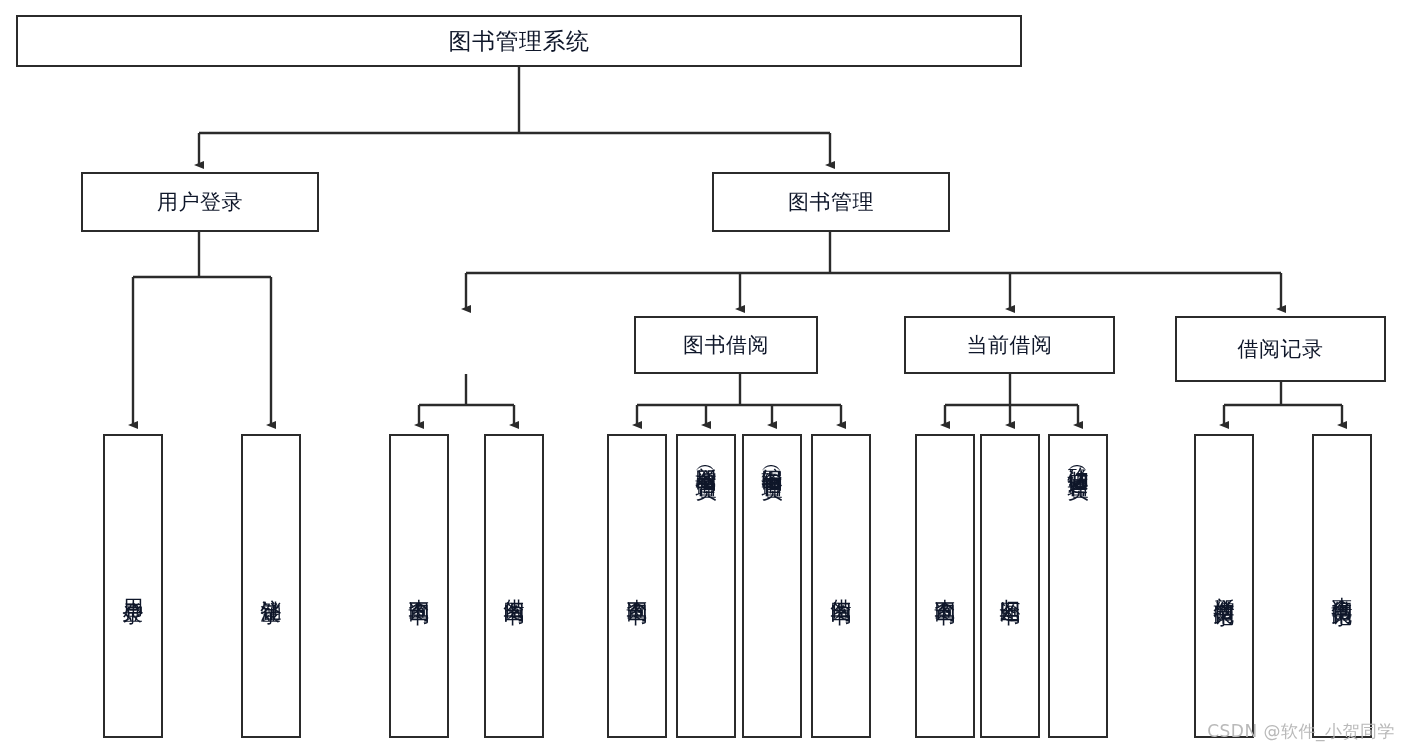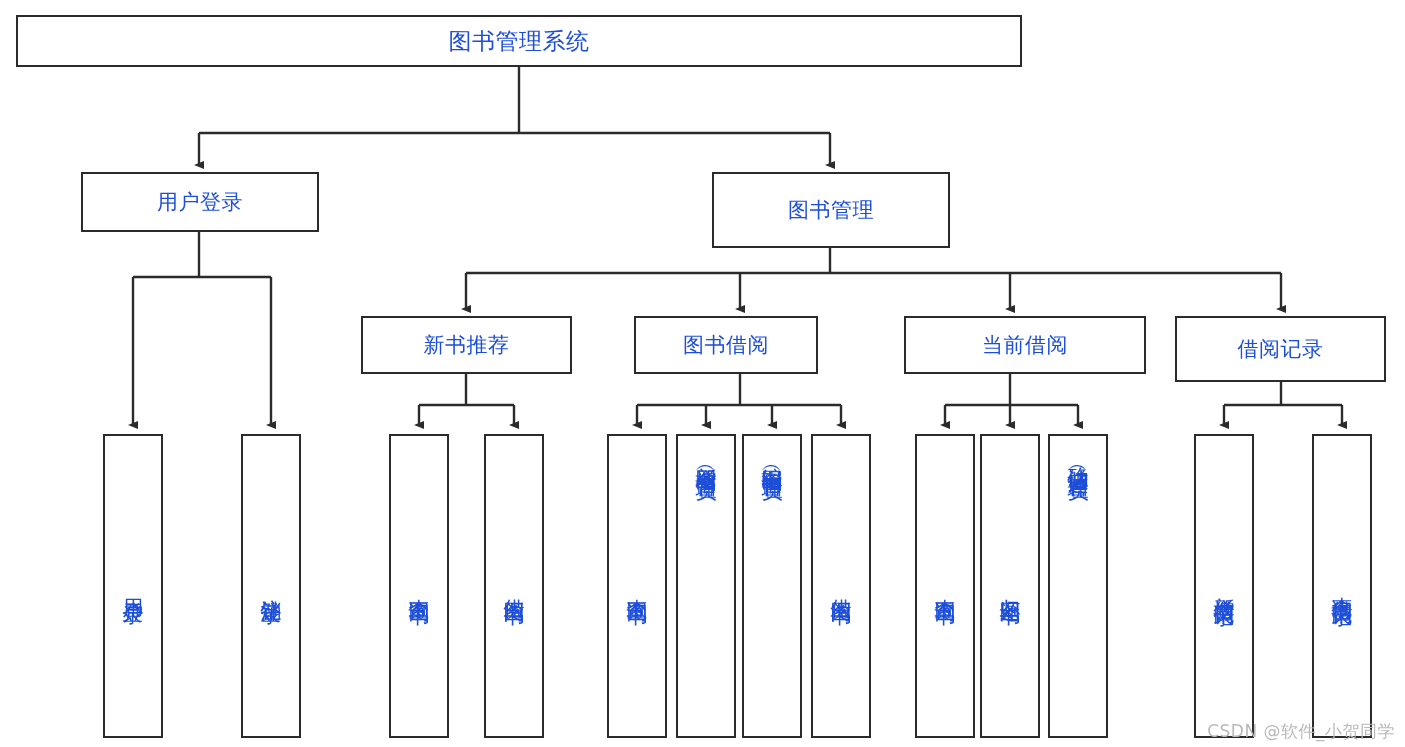--- a/index.html
+++ b/index.html
@@ -28,21 +28,21 @@
     display:flex;
     align-items:center;
     justify-content:center;
     color:#1c1c1c;
   }
   .node .label{
     font-size:21px;
     line-height:1.25;
     letter-spacing:0.5px;
     white-space:nowrap;
-    color:#1d4ed8;
+    color:#0f172a;
   }
   
   .node-root .label{font-size:23px;}
   .node-branch .label{font-size:21px;}
   
   .node-leaf{
     align-items:flex-start;
     justify-content:center;
     padding-top:14px;
   }
@@ -125,31 +125,28 @@
     </g>
   </svg>
 
   <div class="node node-root" style="left:16px;top:15px;width:1006px;height:52px;">
     <span class="label">图书管理系统</span>
   </div>
 
   <div class="node node-branch" style="left:81px;top:172px;width:238px;height:60px;">
     <span class="label">用户登录</span>
   </div>
-  <div class="node node-branch" style="left:712px;top:172px;width:238px;height:76px;">
+  <div class="node node-branch" style="left:712px;top:172px;width:238px;height:60px;">
     <span class="label">图书管理</span>
   </div>
 
-  <div class="node node-branch" style="left:361px;top:316px;width:211px;height:58px;">
-    <span class="label">新书推荐</span>
-  </div>
   <div class="node node-branch" style="left:634px;top:316px;width:184px;height:58px;">
     <span class="label">图书借阅</span>
   </div>
-  <div class="node node-branch" style="left:904px;top:316px;width:242px;height:58px;">
+  <div class="node node-branch" style="left:904px;top:316px;width:211px;height:58px;">
     <span class="label">当前借阅</span>
   </div>
   <div class="node node-branch" style="left:1175px;top:316px;width:211px;height:66px;">
     <span class="label">借阅记录</span>
   </div>
 
   <div class="node node-leaf centered" style="left:103px;top:434px;width:60px;height:304px;">
     <span class="label">用户登录</span>
   </div>
   <div class="node node-leaf centered" style="left:241px;top:434px;width:60px;height:304px;">

